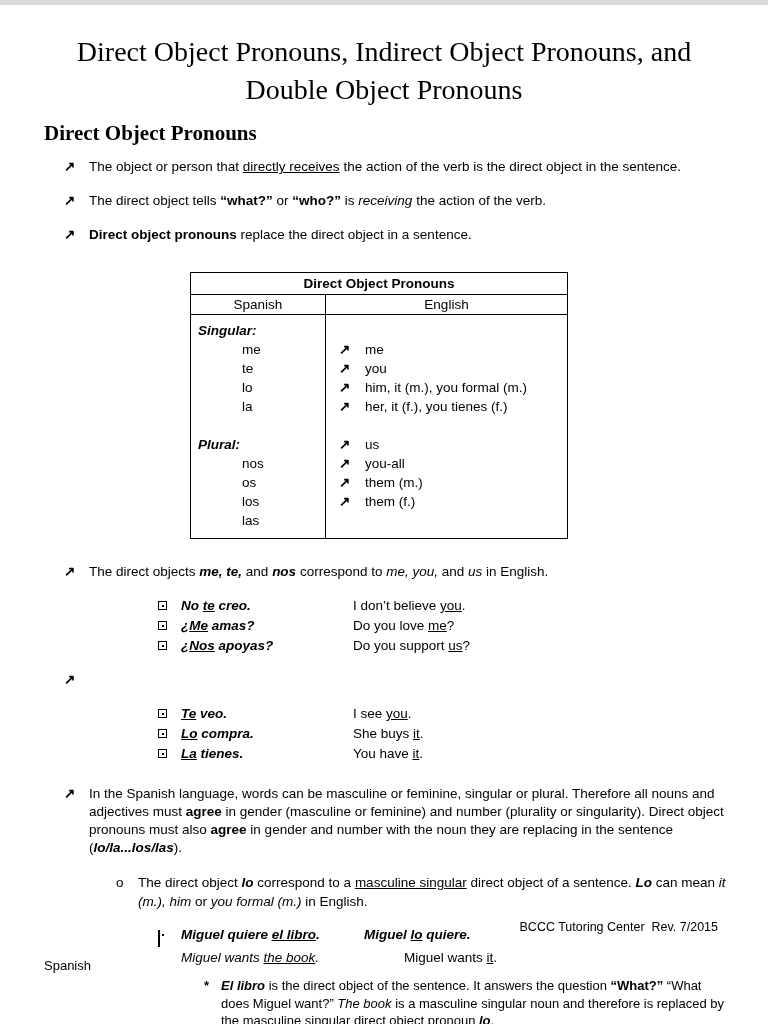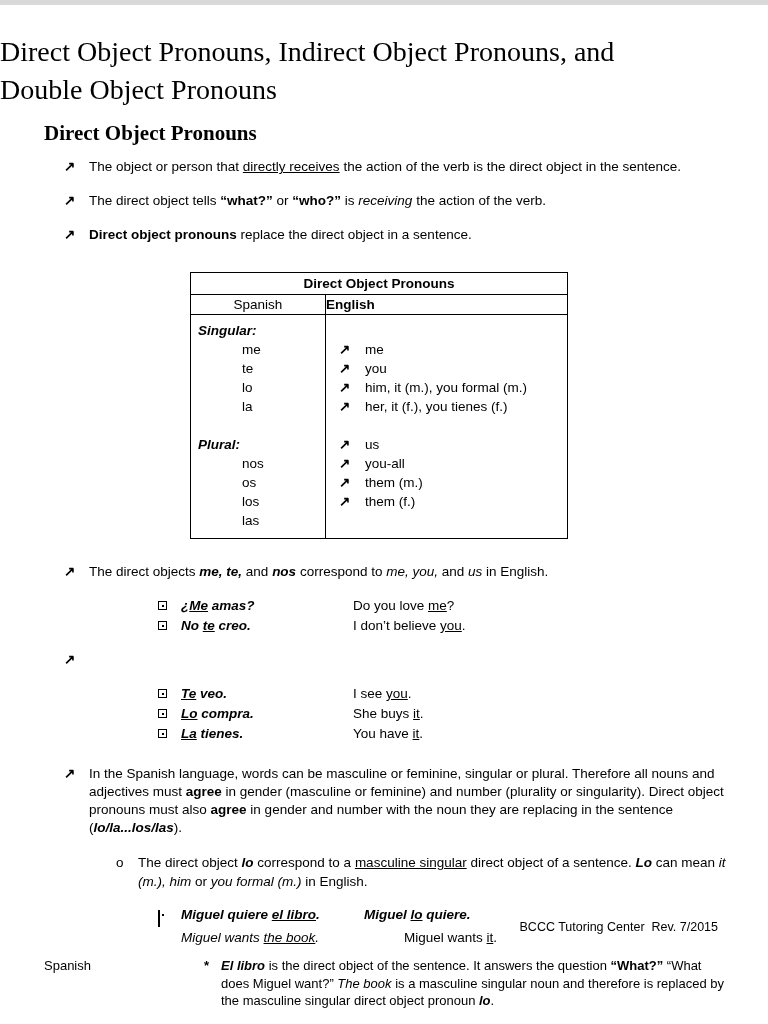--- a/index.html
+++ b/index.html
@@ -5,21 +5,21 @@
   * { margin:0; padding:0; box-sizing:border-box; }
   html,body { background:#ffffff; }
   .page {
     position:relative; width:768px; height:1024px; background:#ffffff;
     color:#000; font-family:"Liberation Sans", sans-serif; overflow:hidden;
   }
   .top-strip { position:absolute; top:0; left:0; width:768px; height:5px; background:#d9d9d9; }
 
   .doc-title {
     font-family:"Liberation Serif", serif; font-weight:400; font-size:28px;
-    text-align:left; padding-top:33px; line-height:38px;
+    text-align:center; padding-top:33px; line-height:38px;
   }
   .title-line { display:block; }
 
   .section-heading {
     font-family:"Liberation Serif", serif; font-size:21px; font-weight:bold;
     margin:12px 0 12px 44px;
   }
 
   .b  { font-weight:bold; }
   .i  { font-style:italic; }
@@ -31,21 +31,21 @@
     font-size:13.5px; line-height:18px;
   }
   .arrow-glyph { font-weight:bold; flex:0 0 15px; font-size:13.5px; }
   .bullet-text { max-width:660px; }
 
   
   .pron-table { width:378px; margin:28px 0 0 190px; border:1.5px solid #000; font-size:13.5px; }
   .pt-title { text-align:center; font-weight:bold; border-bottom:1px solid #000; padding:3px 0; }
   .pt-headers { display:flex; border-bottom:1px solid #000; }
   .pt-h-left  { width:135px; text-align:center; border-right:1px solid #000; padding:2px 0; }
-  .pt-h-right { flex:1; text-align:left; padding:2px 0;font-weight:bold; }
+  .pt-h-right { flex:1; text-align:center; padding:2px 0; }
   .pt-body { display:flex; }
   .pt-col-left  { width:135px; border-right:1px solid #000; padding:6px 16px 8px 7px; }
   .pt-col-right { flex:1; padding:6px 0 8px 13px; }
   .tline { height:19px; line-height:19px; }
   .tline.item { padding-left:44px; }
   .tline.label { font-weight:bold; font-style:italic; }
   .eng-line { display:flex; }
   .eng-line .arrow-glyph { flex:0 0 14px; margin-right:12px; }
 
   
@@ -166,27 +166,32 @@
   </div>
 
   <div class="bullet" style="margin-top:24px;">
     <span class="arrow-glyph">↗</span>
     <p class="bullet-text"><span>The direct objects </span><span class="bi">me, te,</span><span> and </span><span class="bi">nos</span><span> correspond to </span><span class="i">me, you,</span><span> and </span><span class="i">us</span><span> in English.</span></p>
   </div>
 
   <div class="examples">
     <div class="ex-row">
       <span class="box-icon"></span>
+      <span class="ex-es"><span>No </span><span class="u">te</span><span> creo.</span></span>
+      <span class="ex-en"><span>I don’t believe </span><span class="u">you</span><span>.</span></span>
+    </div>
+    <div class="ex-row">
+      <span class="box-icon"></span>
       <span class="ex-es"><span>¿</span><span class="u">Me</span><span> amas?</span></span>
       <span class="ex-en"><span>Do you love </span><span class="u">me</span><span>?</span></span>
     </div>
     <div class="ex-row">
       <span class="box-icon"></span>
-      <span class="ex-es"><span>No </span><span class="u">te</span><span> creo.</span></span>
-      <span class="ex-en"><span>I don’t believe </span><span class="u">you</span><span>.</span></span>
+      <span class="ex-es"><span>¿</span><span class="u">Nos</span><span> apoyas?</span></span>
+      <span class="ex-en"><span>Do you support </span><span class="u">us</span><span>?</span></span>
     </div>
   </div>
 
   <div class="bullet">
     <span class="arrow-glyph">↗</span>
   </div>
 
   <div class="examples">
     <div class="ex-row">
       <span class="box-icon"></span>

